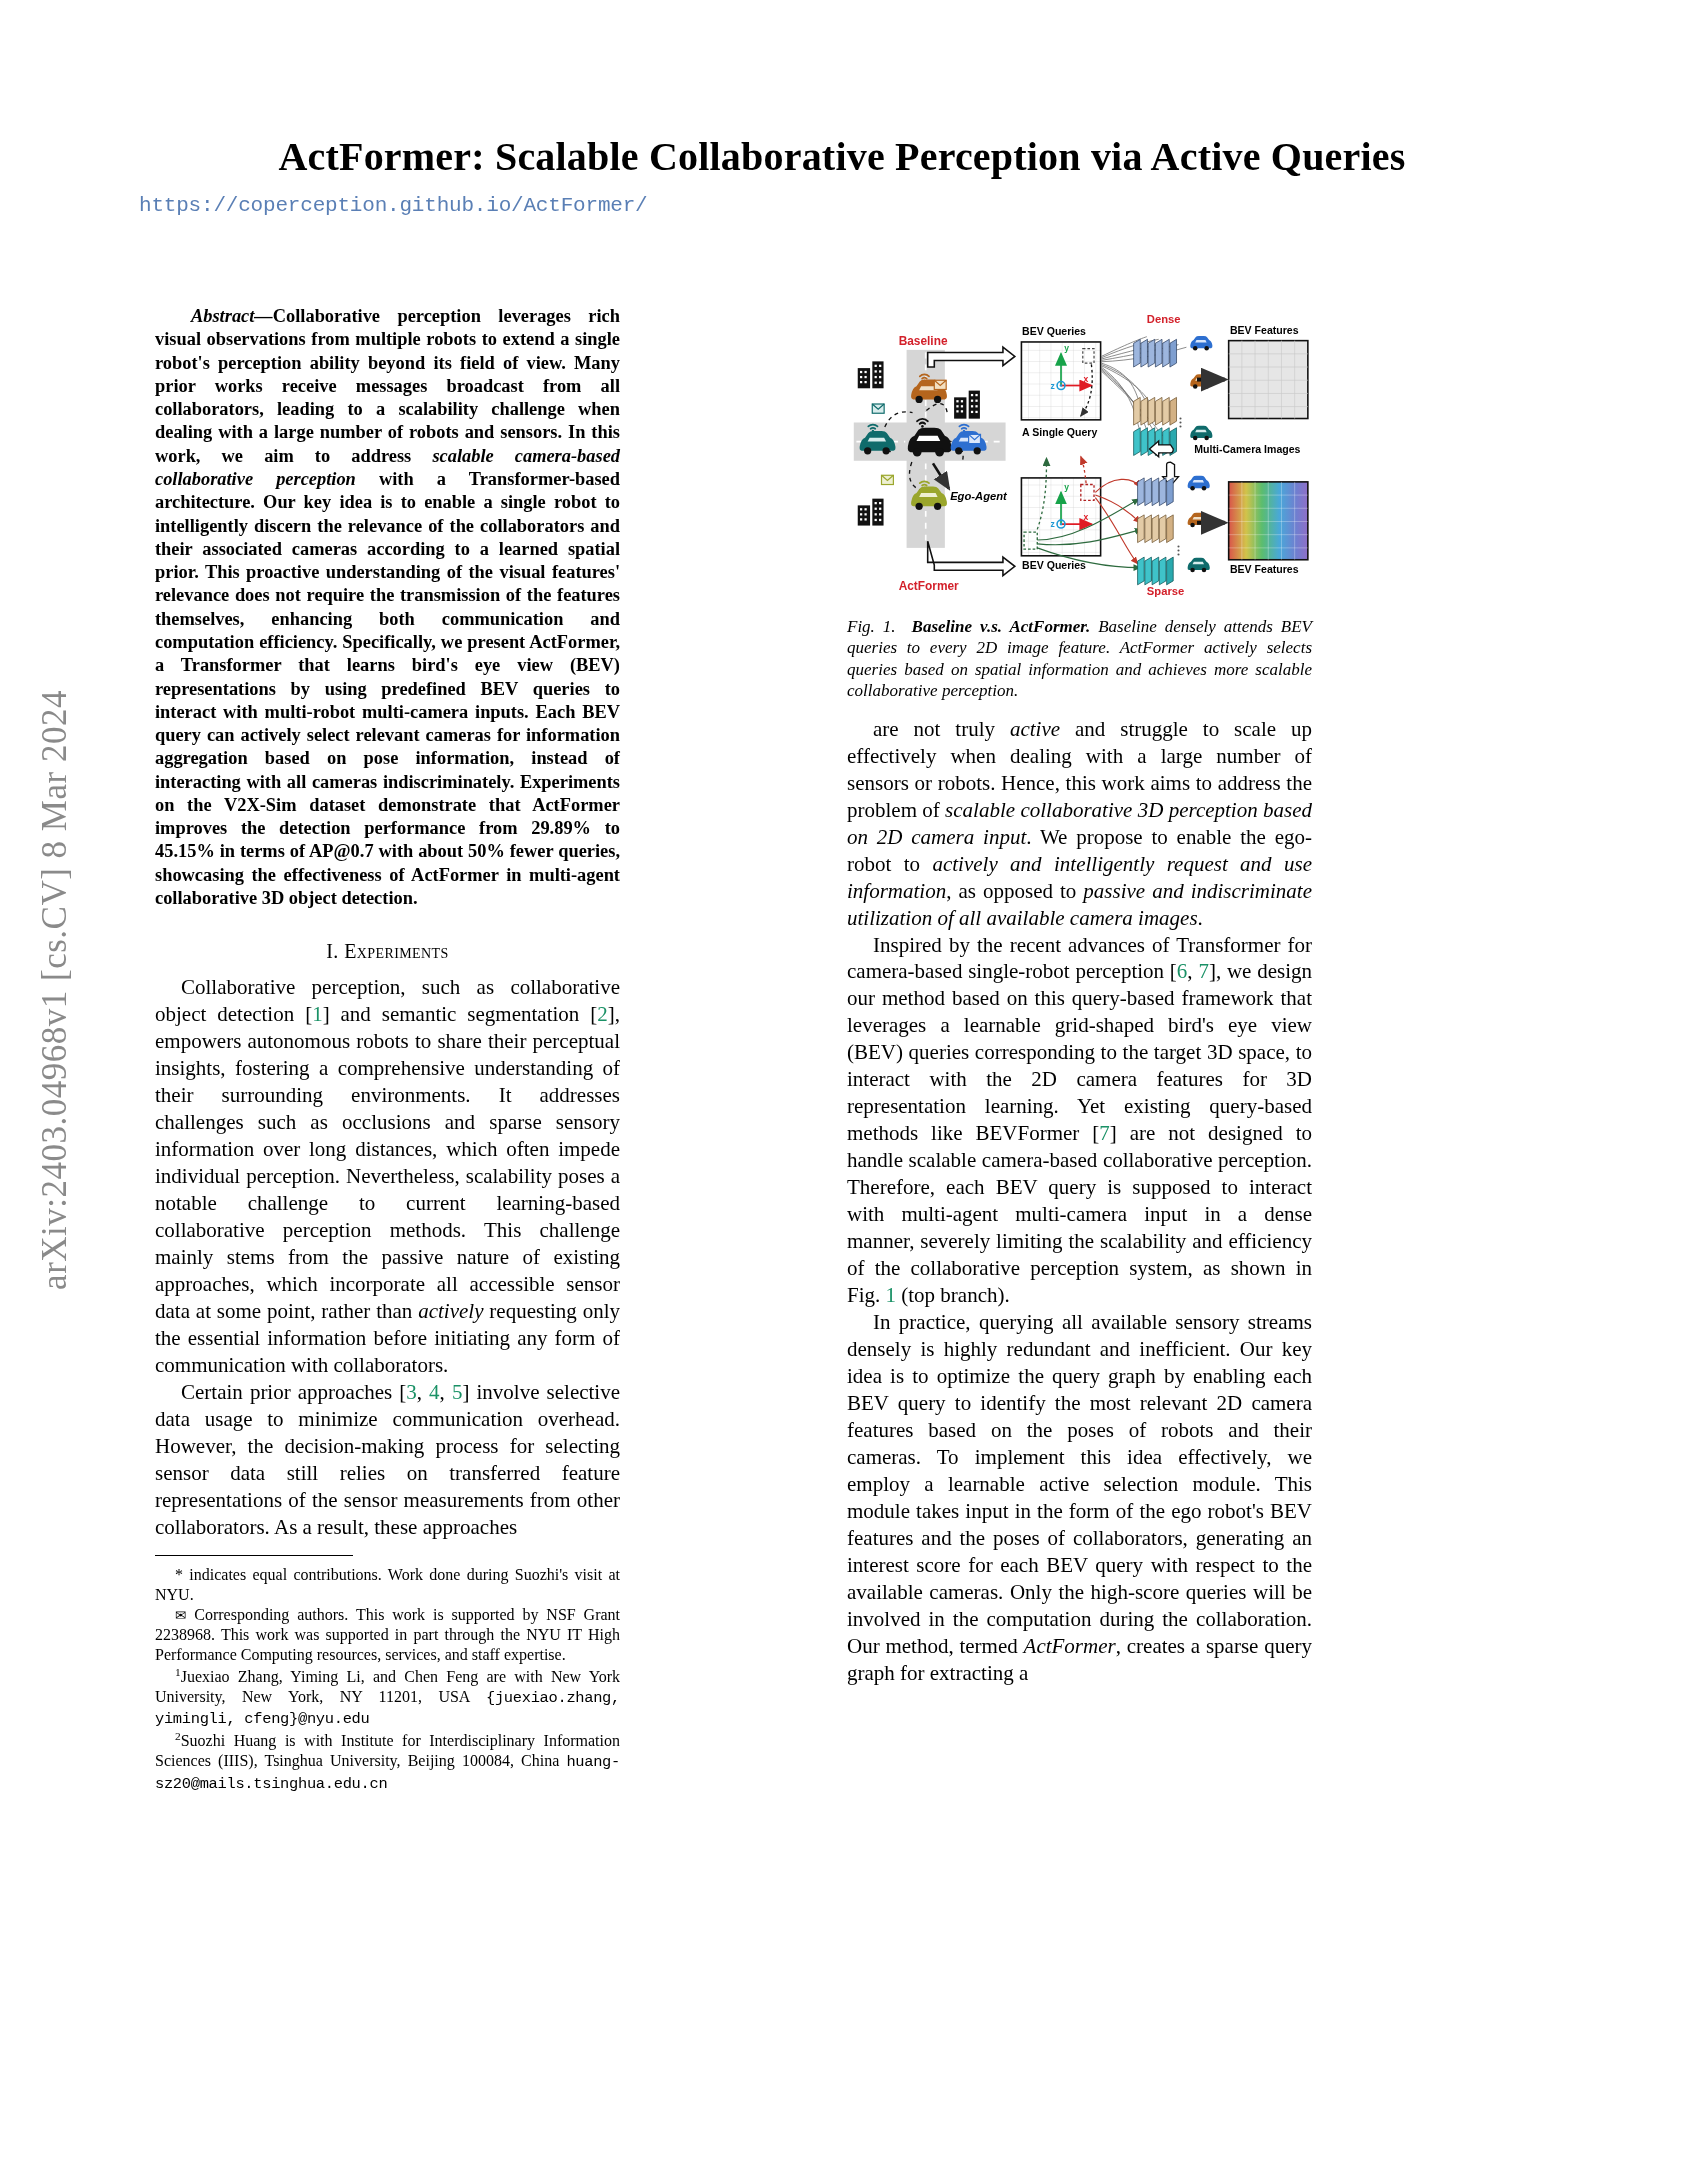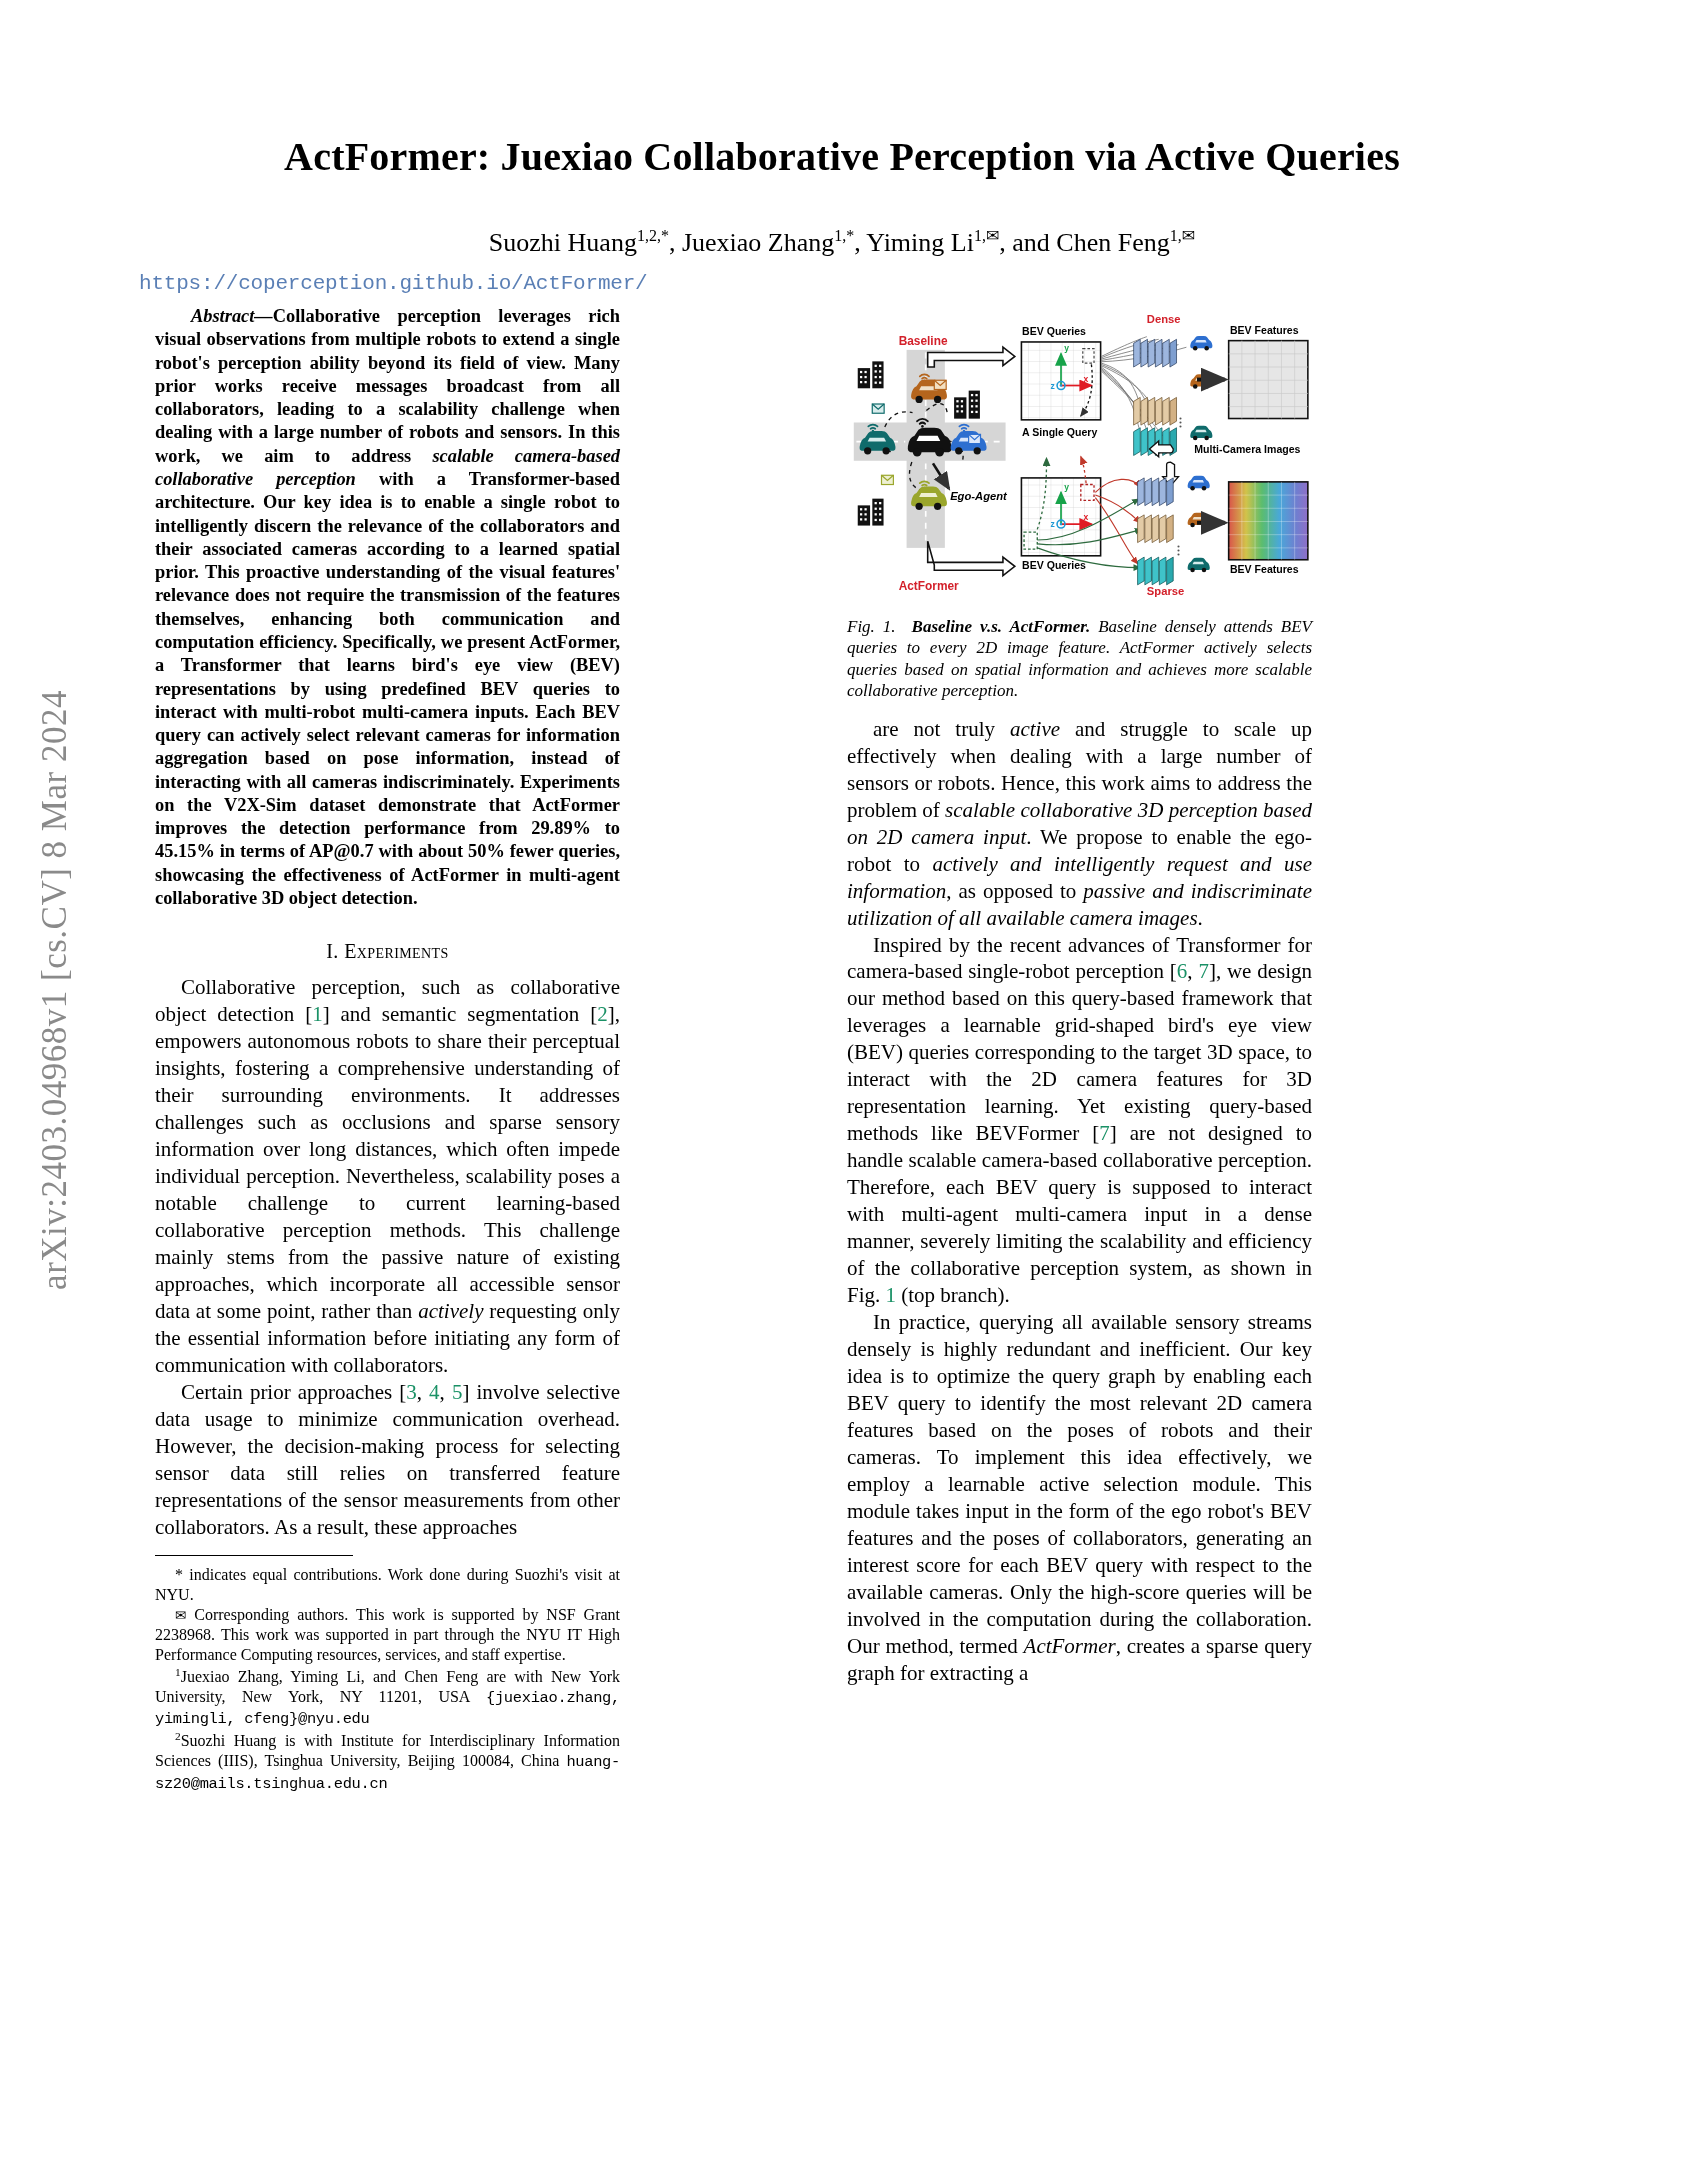--- a/index.html
+++ b/index.html
@@ -127,25 +127,22 @@
   .fig-caption b{font-weight:bold;}
   .envelope{font-size:.85em;}
 </style>
 </head>
 <body>
 
 <div id="arxiv-stamp">arXiv:2403.04968v1  [cs.CV]  8 Mar 2024</div>
 
 <div id="page">
 
-  <div id="title">ActFormer: Juexiao Collaborative Perception via Active Queries</div>
-
-  <div id="authors">
-    <span>Suozhi Huang</span><sup>1,2,*</sup><span>, Juexiao Zhang</span><sup>1,*</sup><span>, Yiming Li</span><sup>1,✉</sup><span>, and Chen Feng</span><sup>1,✉</sup>
-  </div>
+  <div id="title">ActFormer: Scalable Collaborative Perception via Active Queries</div>
+
 
   <div id="project-url">https://coperception.github.io/ActFormer/</div>
 
   <div id="cols">
 
     <div class="col" id="col-left">
 
       <p class="abstract"><span class="lbl">Abstract—</span><span>Collaborative perception leverages rich visual observations from multiple robots to extend a single robot's perception ability beyond its field of view. Many prior works receive messages broadcast from all collaborators, leading to a scalability challenge when dealing with a large number of robots and sensors. In this work, we aim to address </span><i>scalable camera-based collaborative perception</i><span> with a Transformer-based architecture. Our key idea is to enable a single robot to intelligently discern the relevance of the collaborators and their associated cameras according to a learned spatial prior. This proactive understanding of the visual features' relevance does not require the transmission of the features themselves, enhancing both communication and computation efficiency. Specifically, we present ActFormer, a Transformer that learns bird's eye view (BEV) representations by using predefined BEV queries to interact with multi-robot multi-camera inputs. Each BEV query can actively select relevant cameras for information aggregation based on pose information, instead of interacting with all cameras indiscriminately. Experiments on the V2X-Sim dataset demonstrate that ActFormer improves the detection performance from 29.89% to 45.15% in terms of AP@0.7 with about 50% fewer queries, showcasing the effectiveness of ActFormer in multi-agent collaborative 3D object detection.</span></p>
 
       <div class="sec-head">I.  Experiments</div>

